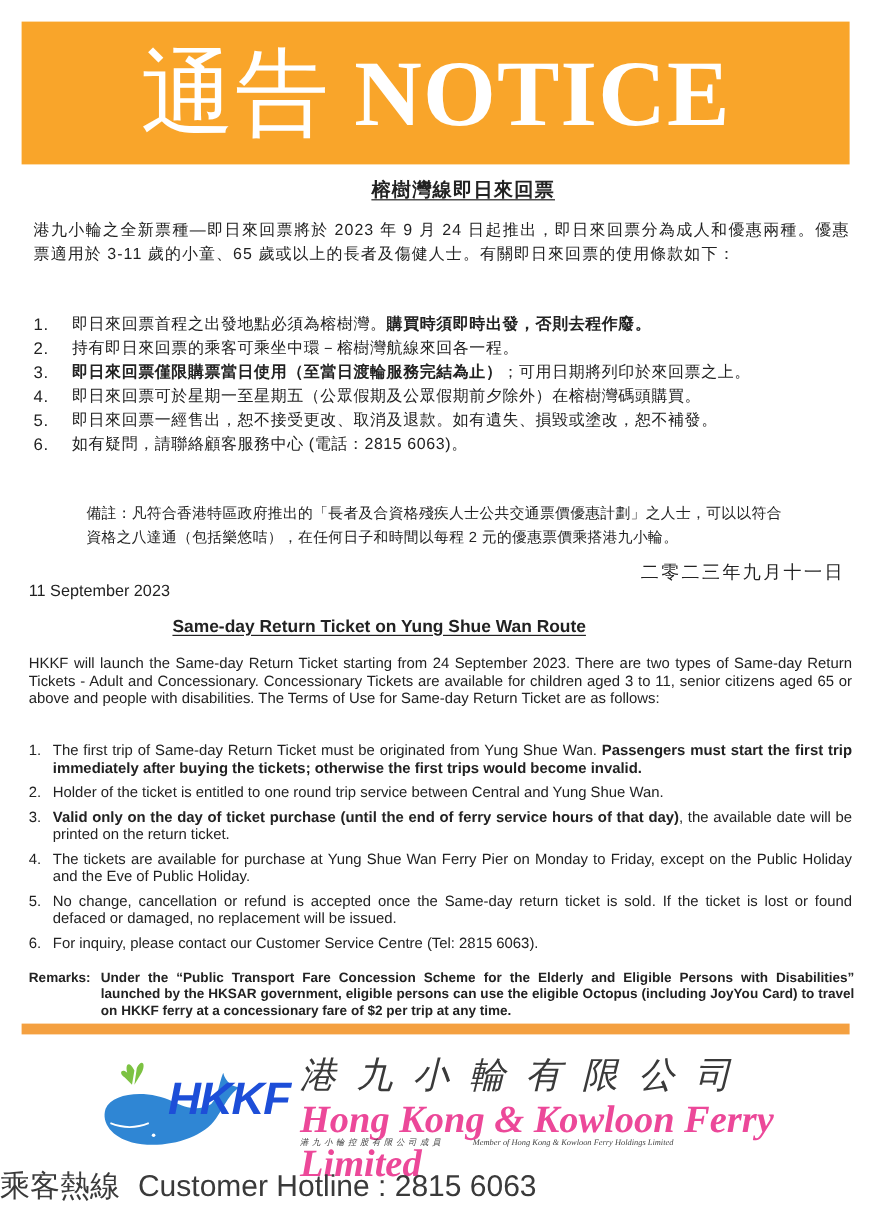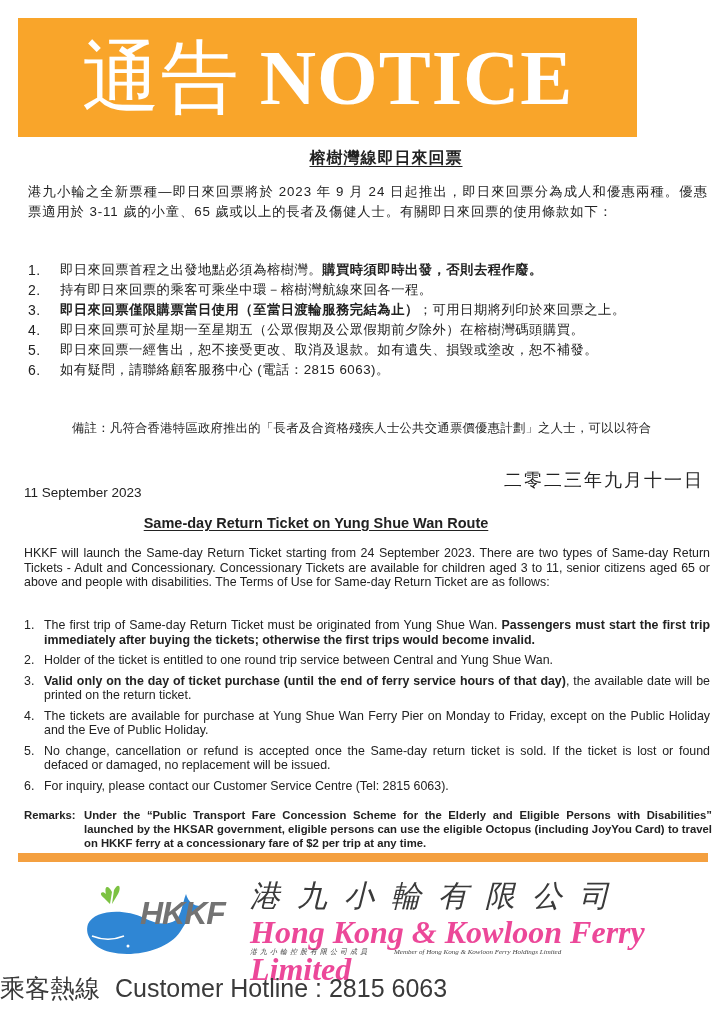--- a/index.html
+++ b/index.html
@@ -1,21 +1,21 @@
 <!DOCTYPE html>
 <html><head>
 <meta charset="utf-8">
 <style>
   html, body { margin: 0; padding: 0; background: #ffffff; }
   body {
     width: 724px; height: 1024px; position: relative; overflow: hidden;
     font-family: "Liberation Sans", "DejaVu Sans", sans-serif; color: #222;
   }
   .banner {
-    position: absolute; left: 18px; top: 18px; width: 619px; height: 119px;
+    position: absolute; left: 18px; top: 18px; width: 690px; height: 119px;
     background: #F9A52A; display: flex; align-items: center; justify-content: center;
   }
   .banner-text {
     color: #fff; font-family: "Liberation Serif", "DejaVu Serif", serif;
     font-size: 78px; line-height: 1; letter-spacing: 1px;
   }
   .banner-text .zh { font-weight: normal; margin-right: 20px; }
   .banner-text .en { font-weight: bold; }
 
   .zh-title {
@@ -33,21 +33,21 @@
   .zh-list .num { width: 32px; flex: none; font-size: 14px; }
   .zh-list .txt { flex: 1; }
   .b { font-weight: bold; }
 
   .zh-remark {
     position: absolute; left: 28px; top: 418px; width: 682px;
     font-size: 12.3px; line-height: 20px; letter-spacing: 0.3px;
   }
   .zh-remark .label { font-weight: normal; margin-left: 44px; }
   .zh-remark .indent { padding-left: 44px; display: block; }
-  .zh-date { position: absolute; right: 20px; top: 468px; font-size: 18px; letter-spacing: 2px; }
+  .zh-date { position: absolute; right: 20px; top: 468px; font-size: 15px; letter-spacing: 2px; }
   .en-date { position: absolute; left: 24px; top: 485px; font-size: 13.5px; }
 
   .en-title {
     position: absolute; top: 515px; left: 0; width: 632px; text-align: center;
     font-size: 14.5px; font-weight: bold;
   }
   .en-title span { text-decoration: underline; text-underline-offset: 2px; }
 
   .en-intro {
     position: absolute; left: 24px; top: 546px; width: 686px;
@@ -63,22 +63,22 @@
     font-size: 11.3px; line-height: 14.2px; font-weight: bold; text-align: justify;
   }
   .en-remark .row { display: flex; }
   .en-remark .label { width: 60px; flex: none; }
   .en-remark .body { flex: 1; }
 
   .divider { position: absolute; left: 18px; top: 853px; width: 690px; height: 9px; background: #F4A040; }
 
   .logo { position: absolute; left: 84px; top: 880px; width: 150px; height: 80px; }
   .logo-text {
-    position: absolute; left: 140px; top: 895px; font-size: 32px; font-weight: bold;
-    font-style: italic; color: #737373; letter-spacing: -1px;
+    position: absolute; left: 140px; top: 895px; font-size: 38px; font-weight: bold;
+    font-style: italic; color: #1d4ed8; letter-spacing: -1px;
   }
   .co-zh {
     position: absolute; left: 250px; top: 876px; font-size: 30px; letter-spacing: 17px;
     color: #3a3a3a; font-family: "DejaVu Serif", serif; font-style: italic;
   }
   .co-en {
     position: absolute; left: 250px; top: 914px; font-size: 32px; font-weight: bold; font-style: italic;
     color: #ec4899; font-family: "Liberation Serif", serif;
   }
   .co-sub {
@@ -128,20 +128,21 @@
     <span class="txt">即日來回票一經售出，恕不接受更改、取消及退款。如有遺失、損毀或塗改，恕不補發。</span>
   </li>
   <li>
     <span class="num">6.</span>
     <span class="txt">如有疑問，請聯絡顧客服務中心 (電話：2815 6063)。</span>
   </li>
 </ol>
 
 <div class="zh-remark">
   <span class="label">備註：</span><span>凡符合香港特區政府推出的「長者及合資格殘疾人士公共交通票價優惠計劃」之人士，可以以符合</span>
+  <span class="indent">資格之八達通（包括樂悠咭），在任何日子和時間以每程 2 元的優惠票價乘搭港九小輪。</span>
 </div>
 
 <div class="zh-date">二零二三年九月十一日</div>
 <div class="en-date">11 September 2023</div>
 
 <div class="en-title"><span>Same-day Return Ticket on Yung Shue Wan Route</span></div>
 
 <div class="en-intro">HKKF will launch the Same-day Return Ticket starting from 24 September 2023. There are two types of Same-day Return Tickets - Adult and Concessionary. Concessionary Tickets are available for children aged 3 to 11, senior citizens aged 65 or above and people with disabilities. The Terms of Use for Same-day Return Ticket are as follows:</div>
 
 <ol class="en-list">

